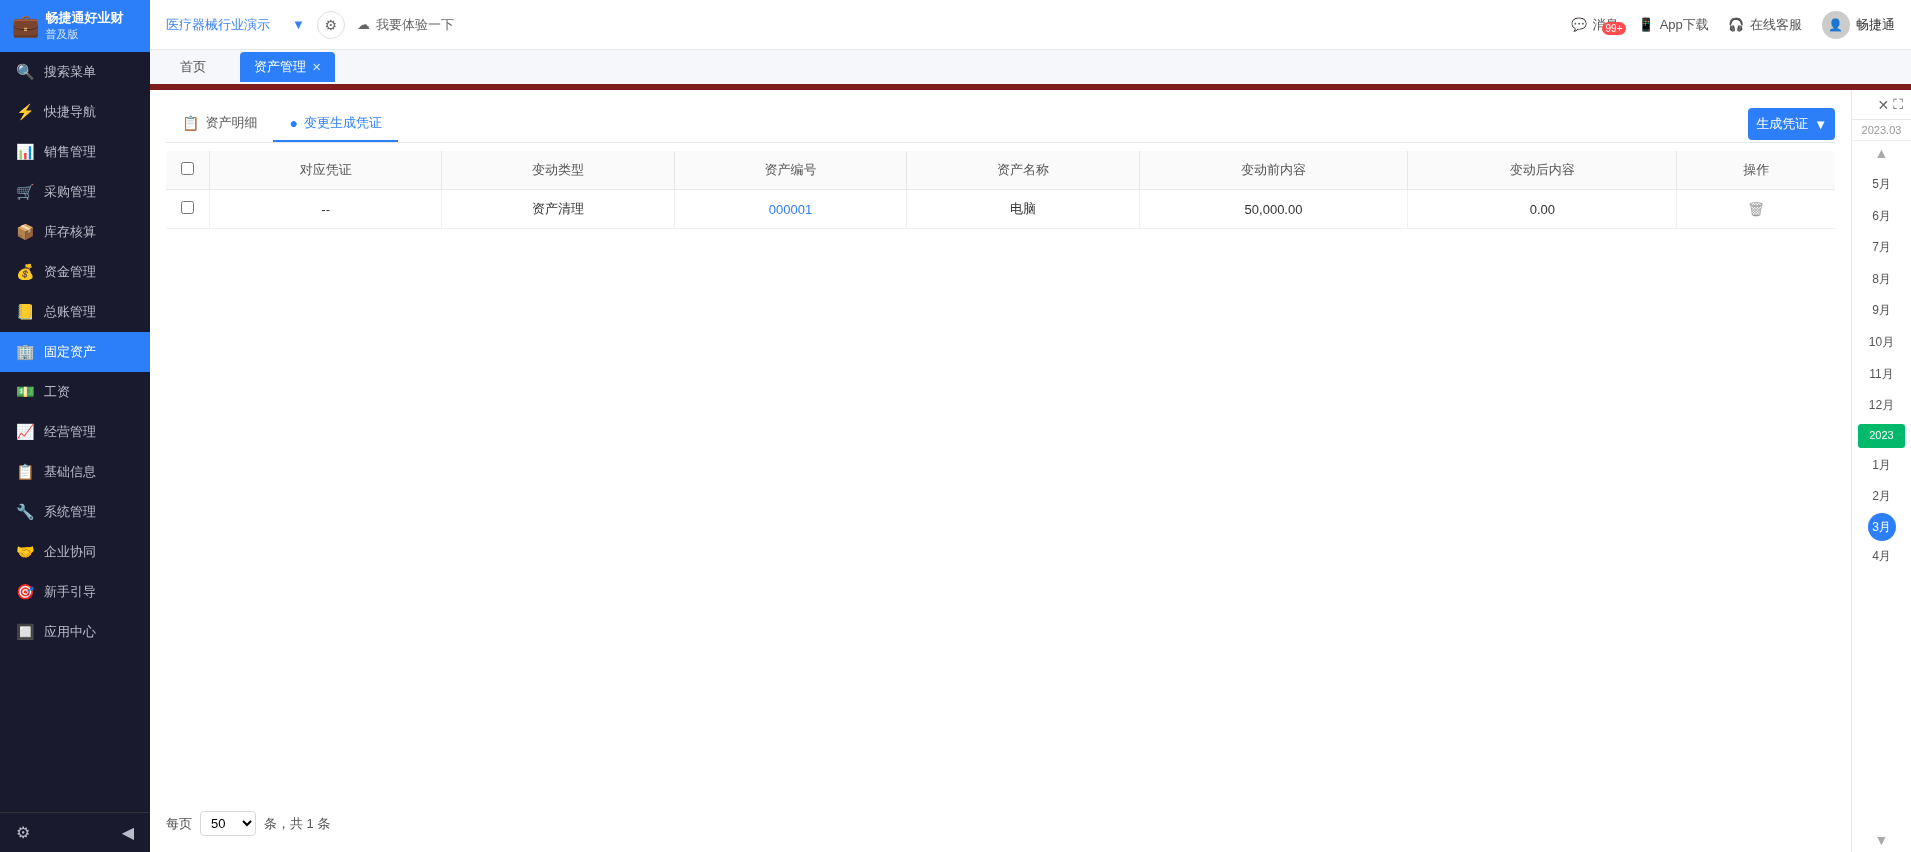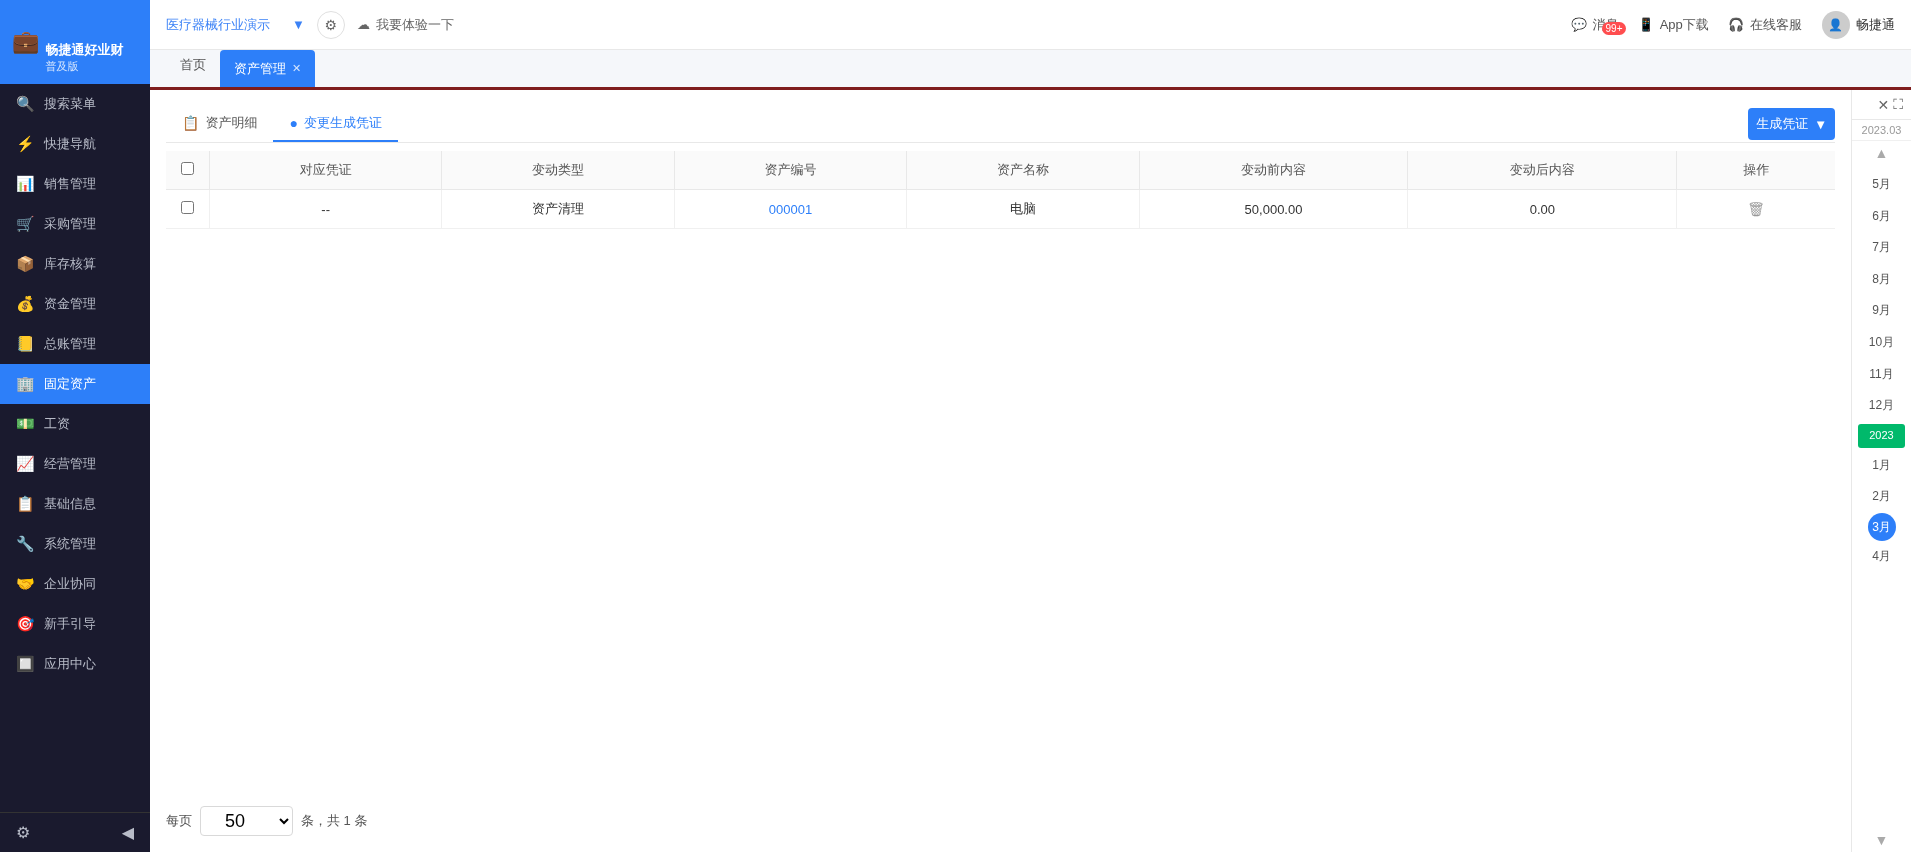--- a/index.html
+++ b/index.html
@@ -20,21 +20,20 @@
       color: white;
       display: flex;
       align-items: center;
       gap: 6px;
       min-height: 50px;
     }
     .sidebar-logo-text {
       font-size: 13px;
       font-weight: bold;
       line-height: 1.3;
-      margin-top: 32px;
     }
     .sidebar-edition {
       font-size: 11px;
       opacity: 0.8;
     }
     .sidebar-scroll {
       flex: 1;
       overflow-y: auto;
       overflow-x: hidden;
     }
@@ -129,25 +128,26 @@
       width: 28px; height: 28px;
       border-radius: 50%;
       background: #ccc;
       display: flex; align-items: center; justify-content: center;
       font-size: 12px; color: #fff;
     }
 
     
     .nav-tabs {
       background: #f5f7fa;
-      border-bottom: 3px solid #7f1d1d;
-      display: flex;
+      border-bottom: 6px solid #7f1d1d;
+      display: flex;
+      align-items: center;
       padding: 0 16px;
       height: 40px;
-      gap: 0;
+      gap: 20px;
     }
     .nav-tab {
       padding: 6px 14px;
       font-size: 13px;
       cursor: pointer;
       border-radius: 4px 4px 0 0;
       color: #555;
     }
     .nav-tab.active {
       background: #2d7ff9;
@@ -247,22 +247,22 @@
       display: flex;
       align-items: center;
       gap: 8px;
       padding: 12px 0 0;
       font-size: 13px;
       color: #555;
     }
     .page-size-select {
       border: 1px solid #d9d9d9;
       border-radius: 4px;
-      padding: 3px 20px;
-      font-size: 18px;
+      padding: 3px 6px;
+      font-size: 13px;
       background: white;
     }
 
     
     .right-panel {
       width: 60px;
       background: white;
       border-left: 1px solid #e8e8e8;
       display: flex;
       flex-direction: column;

